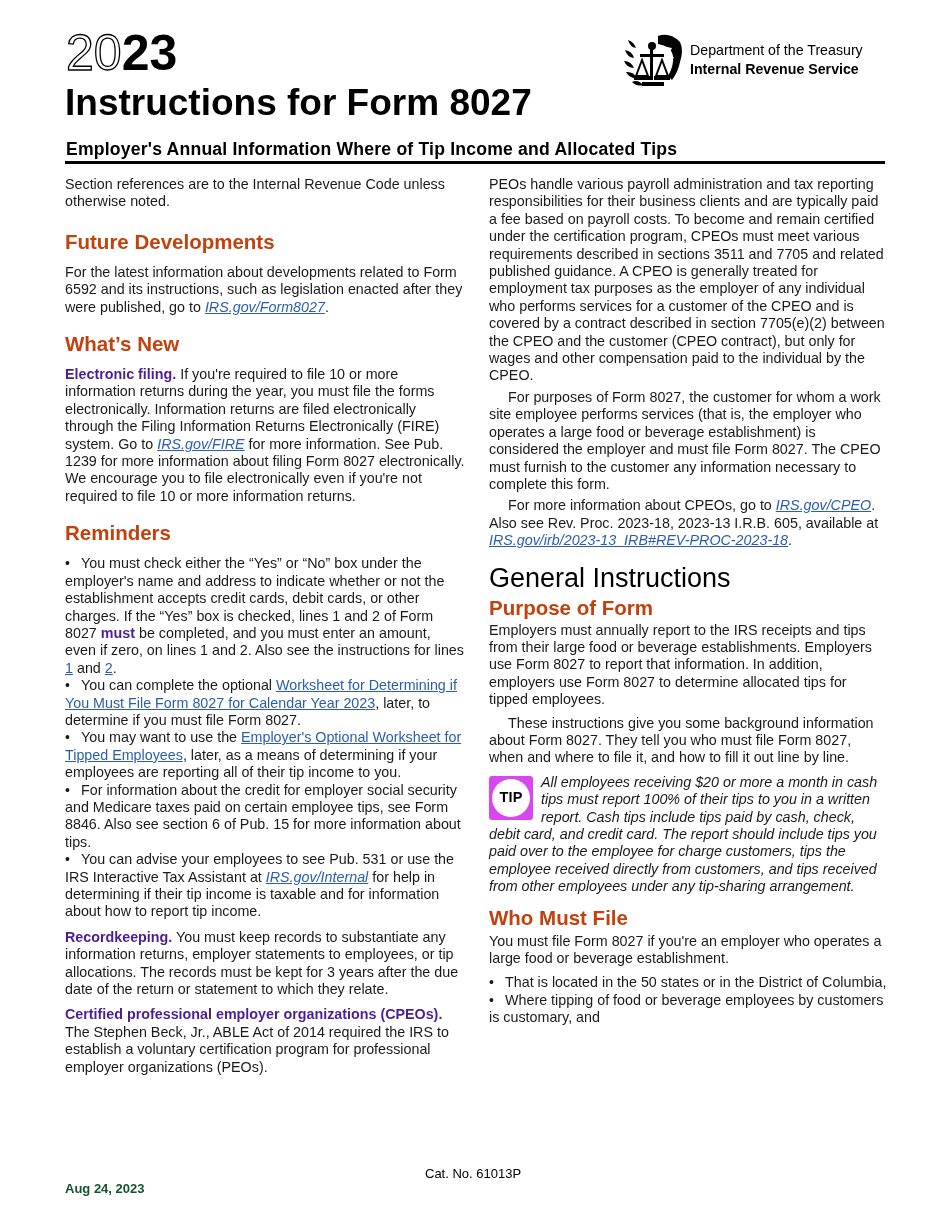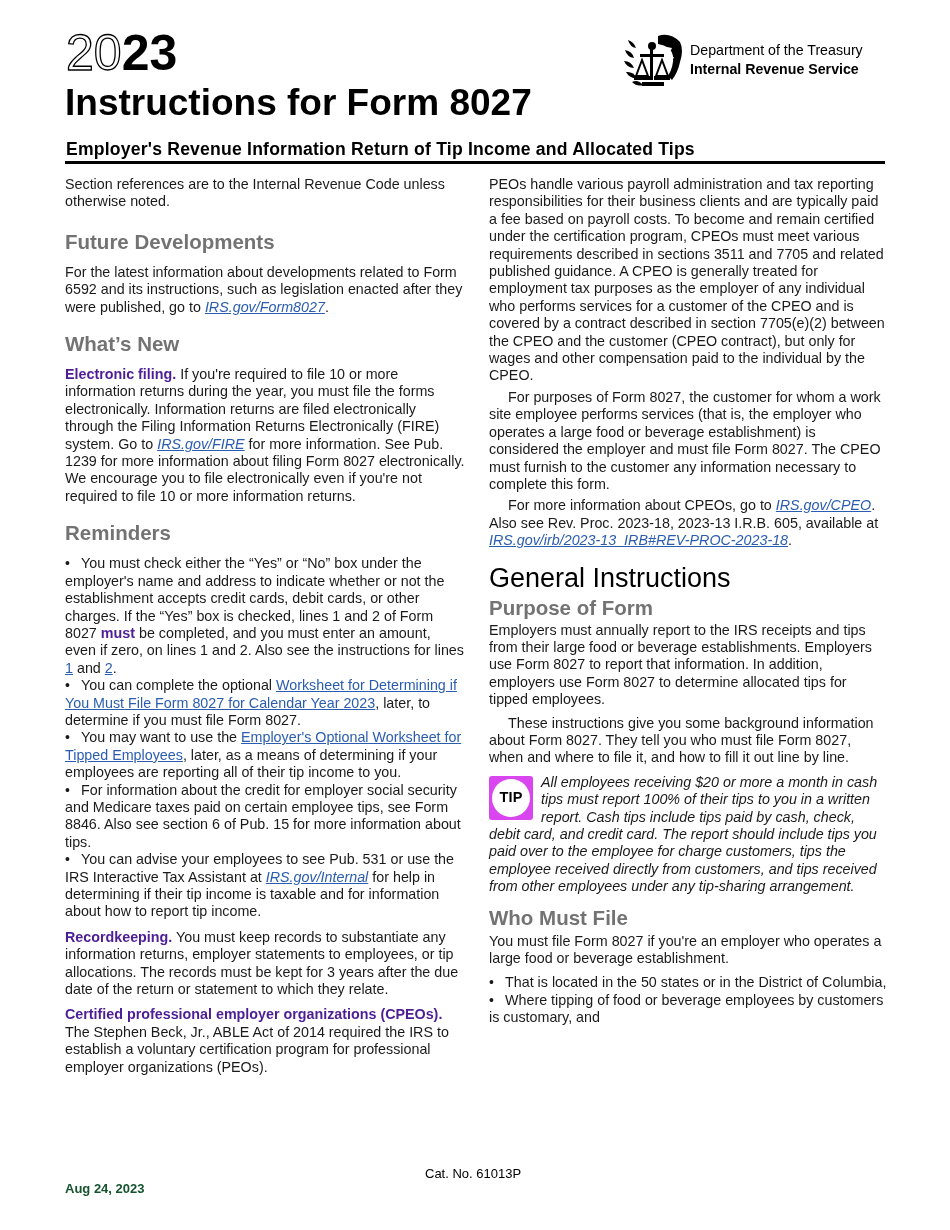--- a/index.html
+++ b/index.html
@@ -23,21 +23,21 @@
   .agency .dept { font-weight: 400; }
   .agency .irs { font-weight: 700; }
 
   
   .col { position: absolute; top: 176px; font-size: 14.3px; line-height: 17.4px; color: #1a1a1a; }
   .col-left { left: 65px; width: 400px; }
   .col-right { left: 489px; width: 400px; }
   .col p { margin: 0; }
   .para { margin-bottom: 7px !important; }
   .indent { text-indent: 19px; }
-  h2.sec { font-size: 20.5px; line-height: 24px; font-weight: 700; color: #737373; margin: 0; }
+  h2.sec { font-size: 20.5px; line-height: 24px; font-weight: 700; color: #c2410c; margin: 0; }
   h1.gen { font-size: 27px; line-height: 32px; font-weight: 400; color: #000; margin: 0; }
   .b { font-weight: 700; color: #4c1d95; }
   a.link { color: #2a5db0; text-decoration: underline; }
   a.ilink { color: #2a5db0; text-decoration: underline; font-style: italic; }
   .bullet-row { margin: 0; }
   .bullet { font-size: 14px; display: inline-block; width: 16px; }
 
   .tip { position: relative; margin-top: 6px; margin-bottom: 10px; font-style: italic; }
   .tip-icon { float: left; width: 44px; height: 44px; background: #d946ef; border-radius: 3px; margin: 2px 8px 0 0; display: flex; align-items: center; justify-content: center; }
   .tip-icon .circle { width: 38px; height: 38px; border-radius: 50%; background: #fff; display: flex; align-items: center; justify-content: center; }
@@ -46,21 +46,21 @@
   .footer-date { position: absolute; left: 65px; top: 1166px; font-size: 13px; font-weight: 700; color: #14532d; margin-top: 15px; }
   .footer-cat { position: absolute; left: 425px; top: 1166px; font-size: 13px; color: #000; }
 </style>
 </head>
 <body>
 
 <div class="page">
 
   <div class="year"><span class="outline">20</span><span class="solid">23</span></div>
   <h1 class="doc-title">Instructions for Form 8027</h1>
-  <h2 class="subtitle">Employer's Revenue Information Return of Tip Income and Allocated Tips</h2>
+  <h2 class="subtitle">Employer's Annual Information Where of Tip Income and Allocated Tips</h2>
   <div class="header-rule"></div>
 
   <div class="agency">
     <svg class="logo" viewBox="0 0 64 56">
 
       <path d="M6 8 q6 2 8 8 q-6 -1 -8 -8z" fill="#000"></path>
       <path d="M3 18 q7 1 9 8 q-7 -1 -9 -8z" fill="#000"></path>
       <path d="M2 29 q7 0 10 7 q-7 0 -10 -7z" fill="#000"></path>
       <path d="M4 40 q7 -1 11 6 q-7 1 -11 -6z" fill="#000"></path>
       <path d="M10 50 q6 -3 11 3 q-6 2 -11 -3z" fill="#000"></path>

